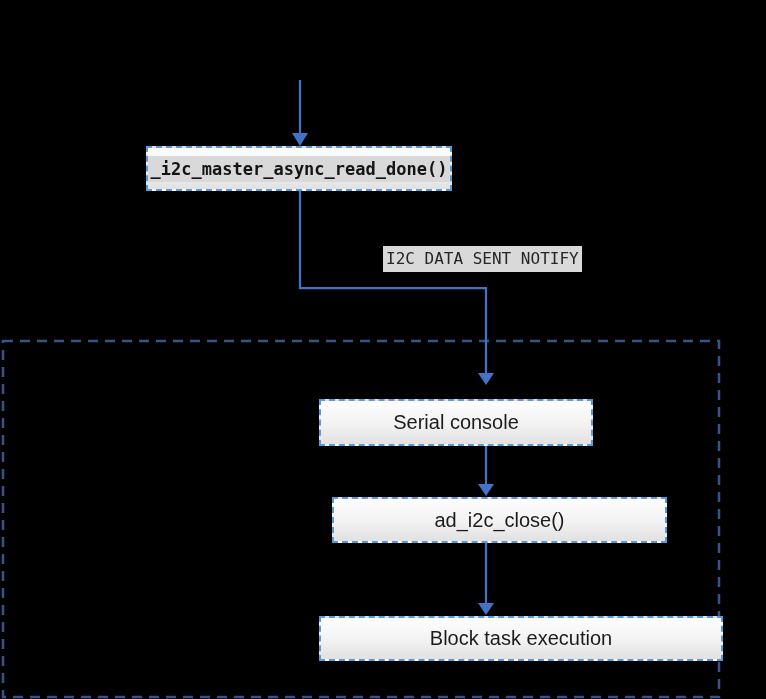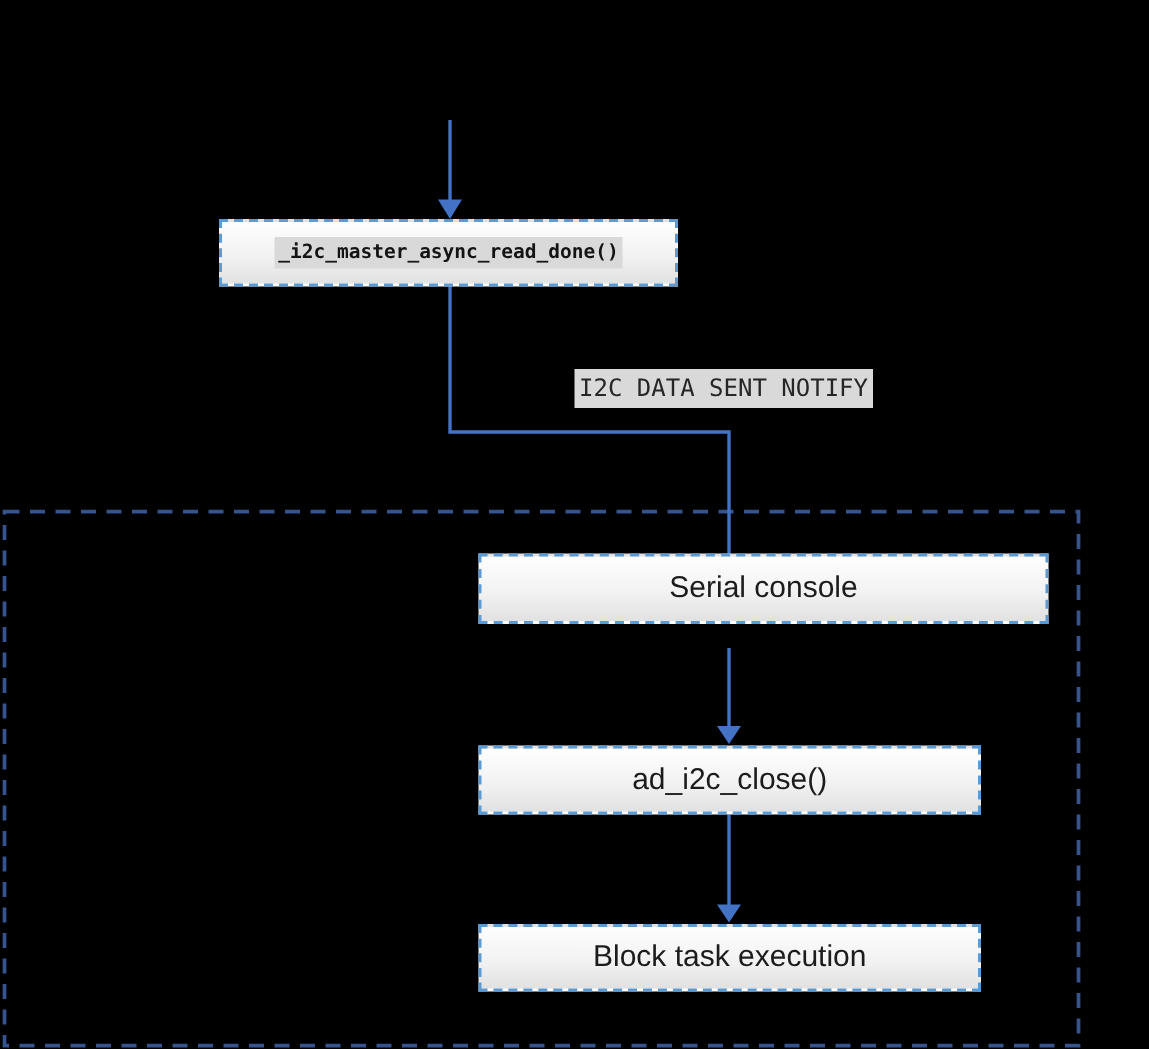--- a/index.html
+++ b/index.html
@@ -45,32 +45,32 @@
   .node {
     position: absolute;
     border: 2px dashed var(--node-border-blue);
     background: linear-gradient(180deg, #FEFEFE 0%, #F2F2F2 55%, #E1E1E1 100%);
     display: flex;
     align-items: center;
     justify-content: center;
     color: var(--text-dark);
   }
   .node-func   { left: 146px; top: 146px; width: 306px; height: 45px; }
-  .node-serial { left: 319px; top: 369px; width: 380px; height: 47px; }
-  .node-close  { left: 319px; top: 497px; width: 335px; height: 46px; }
-  .node-block  { left: 319px; top: 616px; width: 335px; height: 45px; }
+  .node-serial { left: 319px; top: 399px; width: 274px; height: 47px; }
+  .node-close  { left: 332px; top: 497px; width: 335px; height: 46px; }
+  .node-block  { left: 319px; top: 616px; width: 404px; height: 45px; }
   .sans-label {
     font-size: 20px;
     color: var(--text-dark);
   }
   .mono {
     font-family: "DejaVu Sans Mono", "Liberation Mono", monospace;
   }
   .func-text {
-    font-size: 13px;
+    font-size: 17px;
     font-weight: bold;
     background: var(--highlight-gray);
     padding: 3px 3px;
     white-space: nowrap;
     color: #141414;
   }
   .notify-label {
     position: absolute;
     left: 383px;
     top: 246px;

